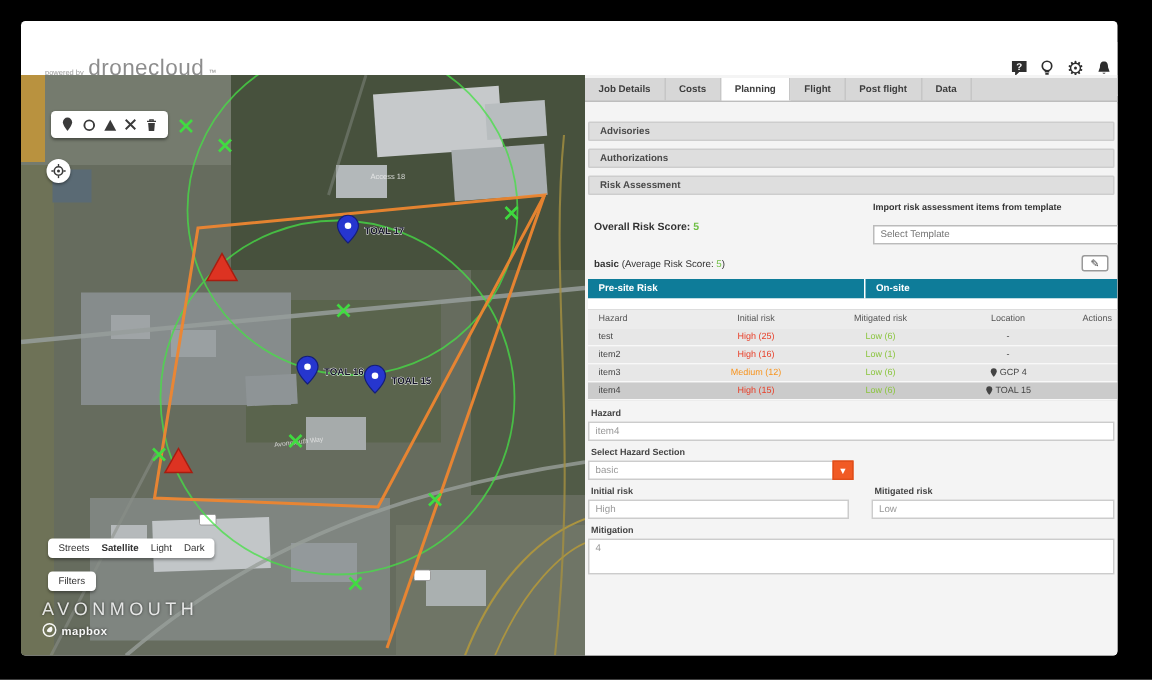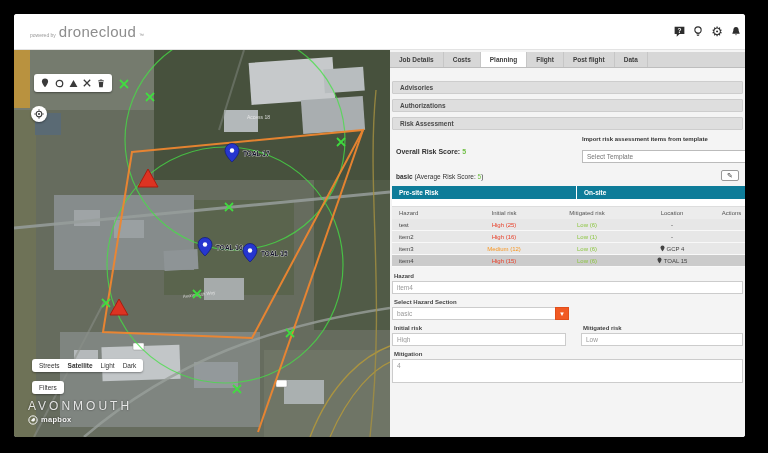--- a/index.html
+++ b/index.html
@@ -1,20 +1,20 @@
 <!DOCTYPE html>
 <html><head>
 <meta charset="utf-8">
 <style>
   * { margin:0; padding:0; box-sizing:border-box; }
   html,body { width:768px; height:453px; background:#000; font-family:"Liberation Sans", sans-serif; overflow:hidden; }
   .window { position:absolute; left:14px; top:14px; width:731px; height:423px; background:#fff; border-radius:3px; overflow:hidden; }
 
   
-  .app-header { position:absolute; left:0; top:0; width:100%; height:36px; background:#fff; border-bottom:1px solid #e3e3e3; }
+  .app-header { position:absolute; left:0; top:14px; width:100%; height:36px; background:#fff; border-bottom:1px solid #e3e3e3; }
   .logo { position:absolute; left:16px; top:9px; display:flex; align-items:baseline; gap:3px; }
   .powered-by { font-size:5px; color:#999; }
   .brand { font-size:15px; color:#8d8d8d; letter-spacing:.3px; }
   .tm { font-size:5px; color:#8d8d8d; vertical-align:super; }
   .header-icons { position:absolute; right:2px; top:10px; display:flex; gap:5px; align-items:center; }
   .hicon { width:14px; height:14px; display:flex; align-items:center; justify-content:center; color:#2e2e2e; }
   .hicon svg { display:block; }
   .gear-glyph { font-size:13px; line-height:13px; color:#2e2e2e; }
 
   
@@ -25,21 +25,21 @@
   
   .map-svg { position:absolute; left:0; top:0; }
   .map-toolbar { position:absolute; left:20px; top:24px; width:78px; height:18px; background:#fff; border-radius:3px; box-shadow:0 1px 2px rgba(0,0,0,.4); display:flex; align-items:center; justify-content:space-around; padding:0 4px; }
   .map-toolbar .ticon { width:10px; height:10px; display:flex; align-items:center; justify-content:center; color:#3a3a3a; font-size:9px; line-height:10px; }
   .geolocate-btn { position:absolute; left:17px; top:56px; width:16px; height:16px; background:#fff; border-radius:50%; box-shadow:0 1px 2px rgba(0,0,0,.4); display:flex; align-items:center; justify-content:center; }
   .style-switcher { position:absolute; left:18px; top:309px; background:#fff; border-radius:3px; box-shadow:0 1px 2px rgba(0,0,0,.35); display:flex; gap:8px; padding:3px 7px; font-size:6.5px; color:#333; }
   .style-switcher .style-opt { cursor:pointer; }
   .style-switcher .style-opt.active { font-weight:bold; }
   .filters-btn { position:absolute; left:18px; top:331px; background:#fff; border-radius:3px; box-shadow:0 1px 2px rgba(0,0,0,.35); padding:3px 7px; font-size:6.5px; color:#333; }
   .place-label { position:absolute; left:14px; top:349px; font-size:12px; letter-spacing:3px; color:rgba(255,255,255,.85); text-shadow:0 0 2px rgba(0,0,0,.6); }
-  .mapbox-attr { position:absolute; left:14px; top:365px; display:flex; gap:3px; opacity:.95; }
+  .mapbox-attr { position:absolute; left:14px; top:365px; display:flex; align-items:center; gap:3px; opacity:.95; }
   .mapbox-attr .mb-text { font-size:7.5px; color:#fff; text-shadow:0 0 2px rgba(0,0,0,.7); font-weight:bold; letter-spacing:.3px; }
 
   
   .tabs { position:absolute; left:0; top:2px; width:100%; height:16px; background:#d7d7d7; border-bottom:1px solid #bdbdbd; display:flex; }
   .tab { padding:0 9px; font-size:6.5px; font-weight:bold; color:#3d3d3d; display:flex; align-items:center; border-right:1px solid #c6c6c6; cursor:pointer; }
   .tab.active { background:#fff; }
 
   
   .content { position:absolute; left:0; top:19px; width:100%; height:368px; background:#f4f4f4; }
   .accordion { margin:0 2px 5px 2px; height:13px; background:#dedede; border:1px solid #cdcdcd; border-radius:1px; display:flex; align-items:center; padding-left:7px; font-size:6.5px; font-weight:bold; color:#4a4a4a; cursor:pointer; }

